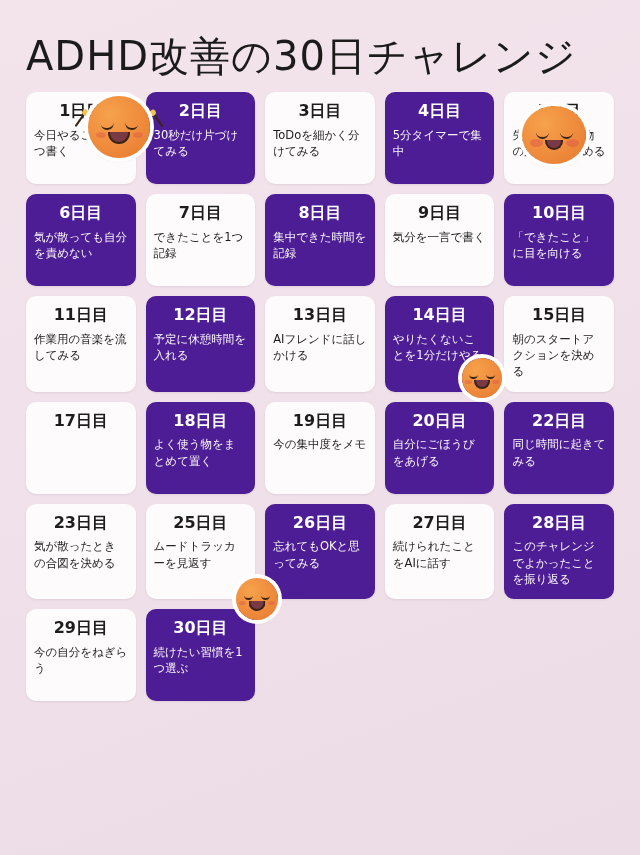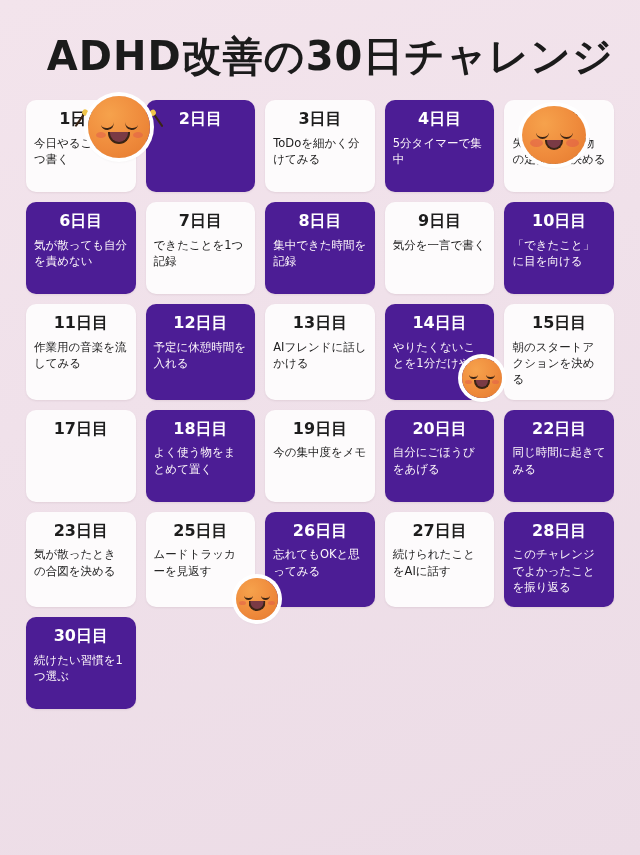--- a/index.html
+++ b/index.html
@@ -17,27 +17,27 @@
   .page {
     position: relative;
     width: 640px;
     height: 855px;
     box-sizing: border-box;
     padding: 34px 26px 18px 26px;
   }
   .title {
     font-family: "DejaVu Sans", sans-serif;
     font-size: 40px;
-    font-weight: bold;
+    font-weight: normal;
     color: #1b1b1b;
     letter-spacing: 1px;
     white-space: nowrap;
-    text-align: right;
+    text-align: left;
     line-height: 1.1;
-    margin: 0 0 22px 0;
+    margin: 0 0 14px 0;
     position: relative;
     z-index: 3;
   }
   .grid {
     display: grid;
     grid-template-columns: repeat(5, 1fr);
     gap: 10px 10px;
     position: relative;
     z-index: 2;
   }
@@ -175,20 +175,21 @@
 
   <h1 class="title">ADHD改善の30日チャレンジ</h1>
 
   <div class="grid">
       <div class="cell light">
         <div class="daynum">1日目</div>
         <div class="task">今日やることを3つ書く</div>
       </div>
       <div class="cell dark">
         <div class="daynum">2日目</div>
+        <div class="task">30秒だけ片づけてみる</div>
       </div>
       <div class="cell light">
         <div class="daynum">3日目</div>
         <div class="task">ToDoを細かく分けてみる</div>
       </div>
       <div class="cell dark">
         <div class="daynum">4日目</div>
         <div class="task">5分タイマーで集中</div>
       </div>
       <div class="cell light">
@@ -266,20 +267,24 @@
         <div class="daynum">26日目</div>
         <div class="task">忘れてもOKと思ってみる</div>
       </div>
       <div class="cell light">
         <div class="daynum">27日目</div>
         <div class="task">続けられたことをAIに話す</div>
       </div>
       <div class="cell dark">
         <div class="daynum">28日目</div>
         <div class="task">このチャレンジでよかったことを振り返る</div>
+      </div>
+      <div class="cell light">
+        <div class="daynum">29日目</div>
+        <div class="task">今の自分をねぎらう</div>
       </div>
       <div class="cell dark">
         <div class="daynum">30日目</div>
         <div class="task">続けたい習慣を1つ選ぶ</div>
       </div>
     </div>
 
   <div class="sticker" id="sticker-1">
     <div class="arm arm-l">
         <span class="dot"></span>

